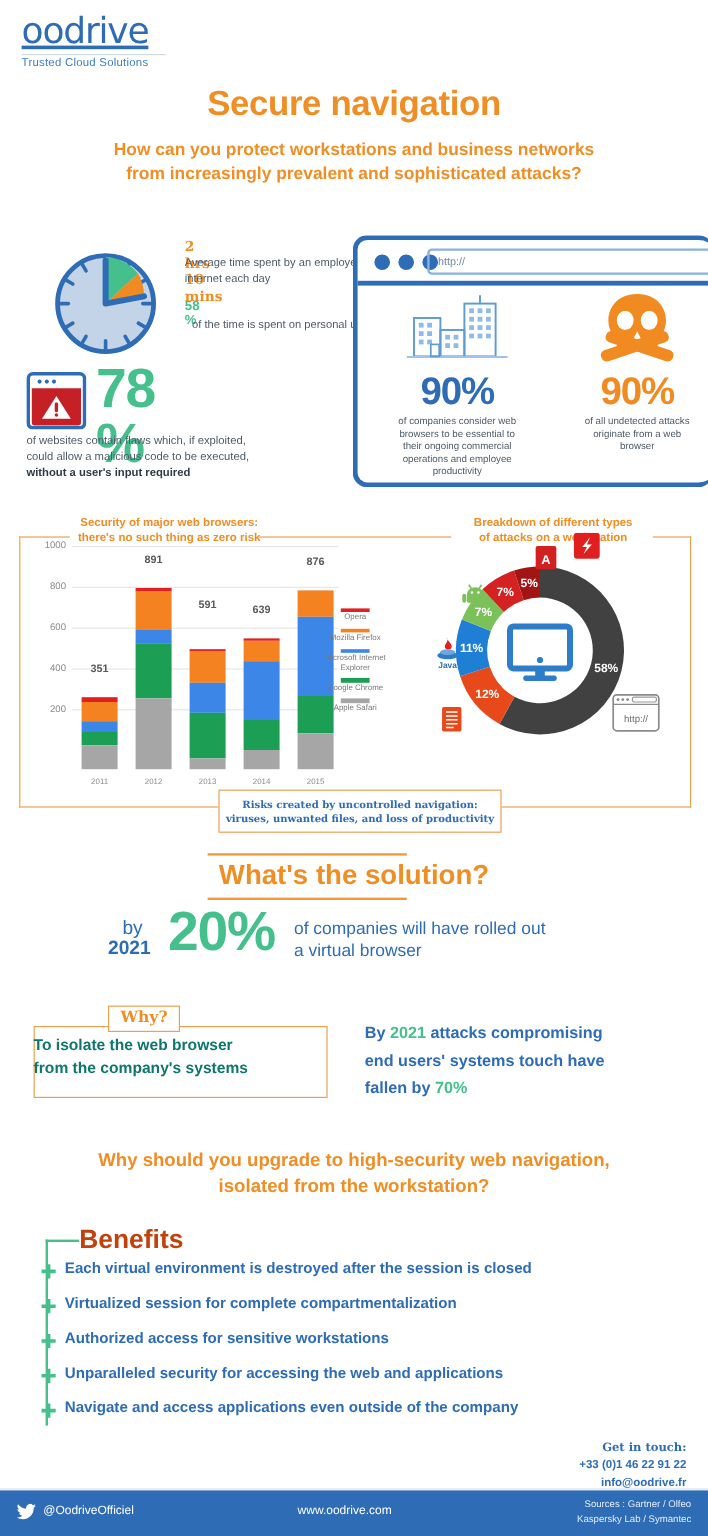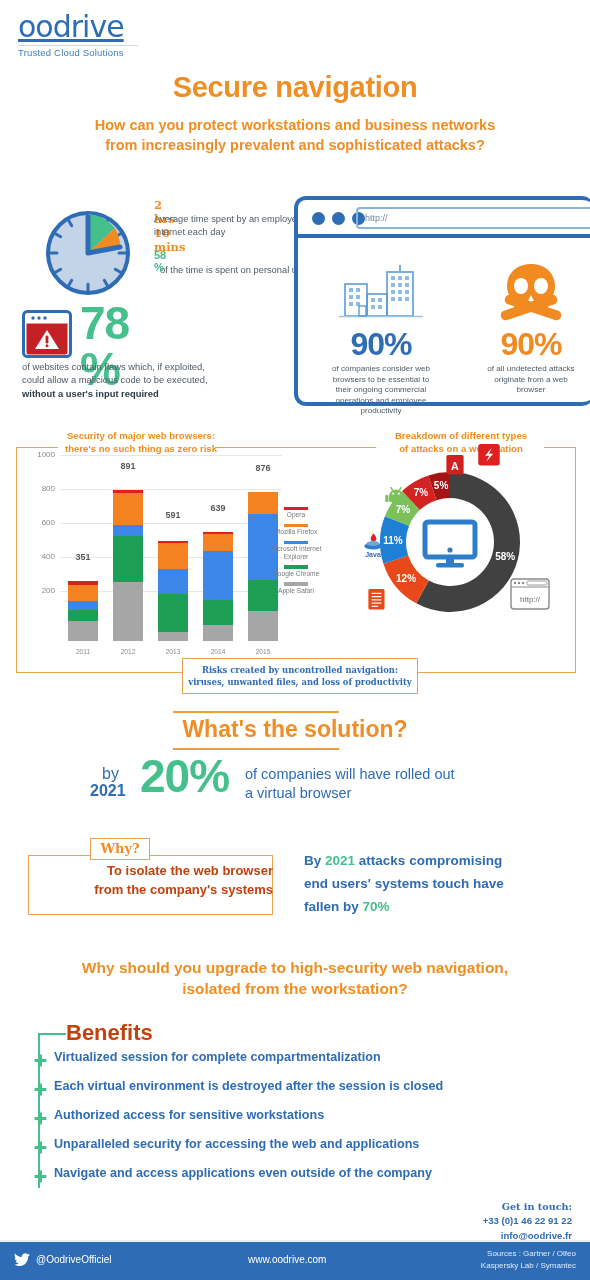--- a/index.html
+++ b/index.html
@@ -41,21 +41,21 @@
   
   .browser { position:absolute; left:294px; top:196px; width:300px; height:210px;
              border:4px solid #2e6cb5; border-radius:12px; border-right:none;
              background:#fff; }
   .b-bar { position:absolute; left:0; top:0; width:100%; height:38px; border-bottom:4px solid #2e6cb5; }
   .b-dots { position:absolute; left:14px; top:12px; display:flex; gap:7px; }
   .b-dot { width:13px; height:13px; border-radius:50%; background:#2e6cb5; }
   .b-url { position:absolute; left:58px; top:7px; right:-6px; height:22px;
            border:2px solid #8bb2dd; border-radius:4px; color:#6e88a3; font-size:9px;
            padding:4px 0 0 7px; }
-  .b-col { position:absolute; top:62px; width:150px; text-align:center;padding-left:24px; }
+  .b-col { position:absolute; top:43px; width:150px; text-align:center;padding-left:24px; }
   .b-col.left { left:-4px; }
   .b-col.right { left:146px; }
   .b-big { font-size:32px; font-weight:bold; letter-spacing:-1px; line-height:1; }
   .b-big.blue { color:#2e6cb5; }
   .b-big.org { color:#f08a21; }
   .b-cap { font-size:8.1px; color:#4d5b68; line-height:1.3; margin-top:4px; padding:0 12px; }
   .cf { position:absolute; left:16px; top:447px; width:560px; height:226px; }
   .cf-edge { position:absolute; background:#e9a254; }
   .cf-left  { left:0; top:0; width:1.4px; height:226px; }
   .cf-right { left:558.6px; top:0; width:1.4px; height:226px; }
@@ -101,22 +101,22 @@
   .s20-num { position:absolute; left:50px; top:-9px; font-size:46px; font-weight:bold; color:#45c08c; letter-spacing:-1px; line-height:1; }
   .s20-txt { position:absolute; left:155px; top:3px; width:290px; font-size:14.5px; color:#2e6cb5; line-height:1.3; }
 
   
   .whybox { position:absolute; left:28px; top:855px; width:245px; height:60px;
             border:1.3px solid #e9a254; }
   .why-tab { position:absolute; left:90px; top:838px; width:60px; height:22px;
              border:1.3px solid #e9a254; background:#fff; text-align:center;
              font-size:13px; font-weight:bold; color:#ef8e24; line-height:20px;
              font-family:"DejaVu Serif", serif; }
-  .why-txt { position:absolute; left:28px; top:862px; width:245px; text-align:right;
-             font-size:13px; font-weight:bold; color:#c2410c; line-height:1.45; }
+  .why-txt { position:absolute; left:28px; top:862px; width:245px; text-align:left;
+             font-size:13px; font-weight:bold; color:#0f766e; line-height:1.45; }
 
   .rt { position:absolute; left:304px; top:850px; width:260px;
         font-size:13.5px; font-weight:bold; color:#2e6cb5; line-height:1.7; }
   .rt .g { color:#45c08c; }
 
   .upgrade { position:absolute; top:958px; left:0; width:590px; text-align:center;
              font-size:15.5px; font-weight:bold; color:#ef8e24; line-height:1.35; }
 
   
   .ben-head { position:absolute; left:66px; top:1020px; font-size:22px; font-weight:bold; color:#c2410c; }
@@ -314,21 +314,21 @@
       </div>
       <div class="bar-total" style="left: 84px; top: 5.53px;">891</div>
       <div class="x-lab" style="left: 86px;">2012</div>
       <div class="bar" style="left: 136px;">
         <div class="seg" style="height: 2.04px; background: rgb(224, 32, 32);"></div>
         <div class="seg" style="height: 26.35px; background: rgb(245, 130, 32);"></div>
         <div class="seg" style="height: 24.99px; background: rgb(60, 134, 232);"></div>
         <div class="seg" style="height: 37.74px; background: rgb(29, 158, 85);"></div>
         <div class="seg" style="height: 9.35px; background: rgb(166, 166, 166);"></div>
       </div>
-      <div class="bar-total" style="left: 129px; top: 55px;">591</div>
+      <div class="bar-total" style="left: 129px; top: 44px;">591</div>
       <div class="x-lab" style="left: 131px;">2013</div>
       <div class="bar" style="left: 181px;">
         <div class="seg" style="height: 1.7px; background: rgb(224, 32, 32);"></div>
         <div class="seg" style="height: 16.49px; background: rgb(245, 130, 32);"></div>
         <div class="seg" style="height: 49.64px; background: rgb(60, 134, 232);"></div>
         <div class="seg" style="height: 24.65px; background: rgb(29, 158, 85);"></div>
         <div class="seg" style="height: 16.15px; background: rgb(166, 166, 166);"></div>
       </div>
       <div class="bar-total" style="left: 174px; top: 48.37px;">639</div>
       <div class="x-lab" style="left: 176px;">2014</div>
@@ -453,27 +453,27 @@
   </div>
 
   <div class="ben-spine"></div>
   <div class="ben-rule"></div>
   <div class="ben-head">Benefits</div>
   <div class="ben-list" id="benlist">
       <div class="ben-item">
         <span class="ben-cross"><svg width="13" height="13" viewBox="0 0 13 13">
             <path d="M5 0.6 h3 v4.4 h4.4 v3 H8 v4.4 H5 V8 H0.6 V5 H5 Z" fill="#45c08c"></path>
           </svg></span>
-        <span class="ben-txt">Virtualized session for complete compartmentalization</span>
+        <span class="ben-txt">Each virtual environment is destroyed after the session is closed</span>
       </div>
       <div class="ben-item">
         <span class="ben-cross"><svg width="13" height="13" viewBox="0 0 13 13">
             <path d="M5 0.6 h3 v4.4 h4.4 v3 H8 v4.4 H5 V8 H0.6 V5 H5 Z" fill="#45c08c"></path>
           </svg></span>
-        <span class="ben-txt">Each virtual environment is destroyed after the session is closed</span>
+        <span class="ben-txt">Virtualized session for complete compartmentalization</span>
       </div>
       <div class="ben-item">
         <span class="ben-cross"><svg width="13" height="13" viewBox="0 0 13 13">
             <path d="M5 0.6 h3 v4.4 h4.4 v3 H8 v4.4 H5 V8 H0.6 V5 H5 Z" fill="#45c08c"></path>
           </svg></span>
         <span class="ben-txt">Authorized access for sensitive workstations</span>
       </div>
       <div class="ben-item">
         <span class="ben-cross"><svg width="13" height="13" viewBox="0 0 13 13">
             <path d="M5 0.6 h3 v4.4 h4.4 v3 H8 v4.4 H5 V8 H0.6 V5 H5 Z" fill="#45c08c"></path>

